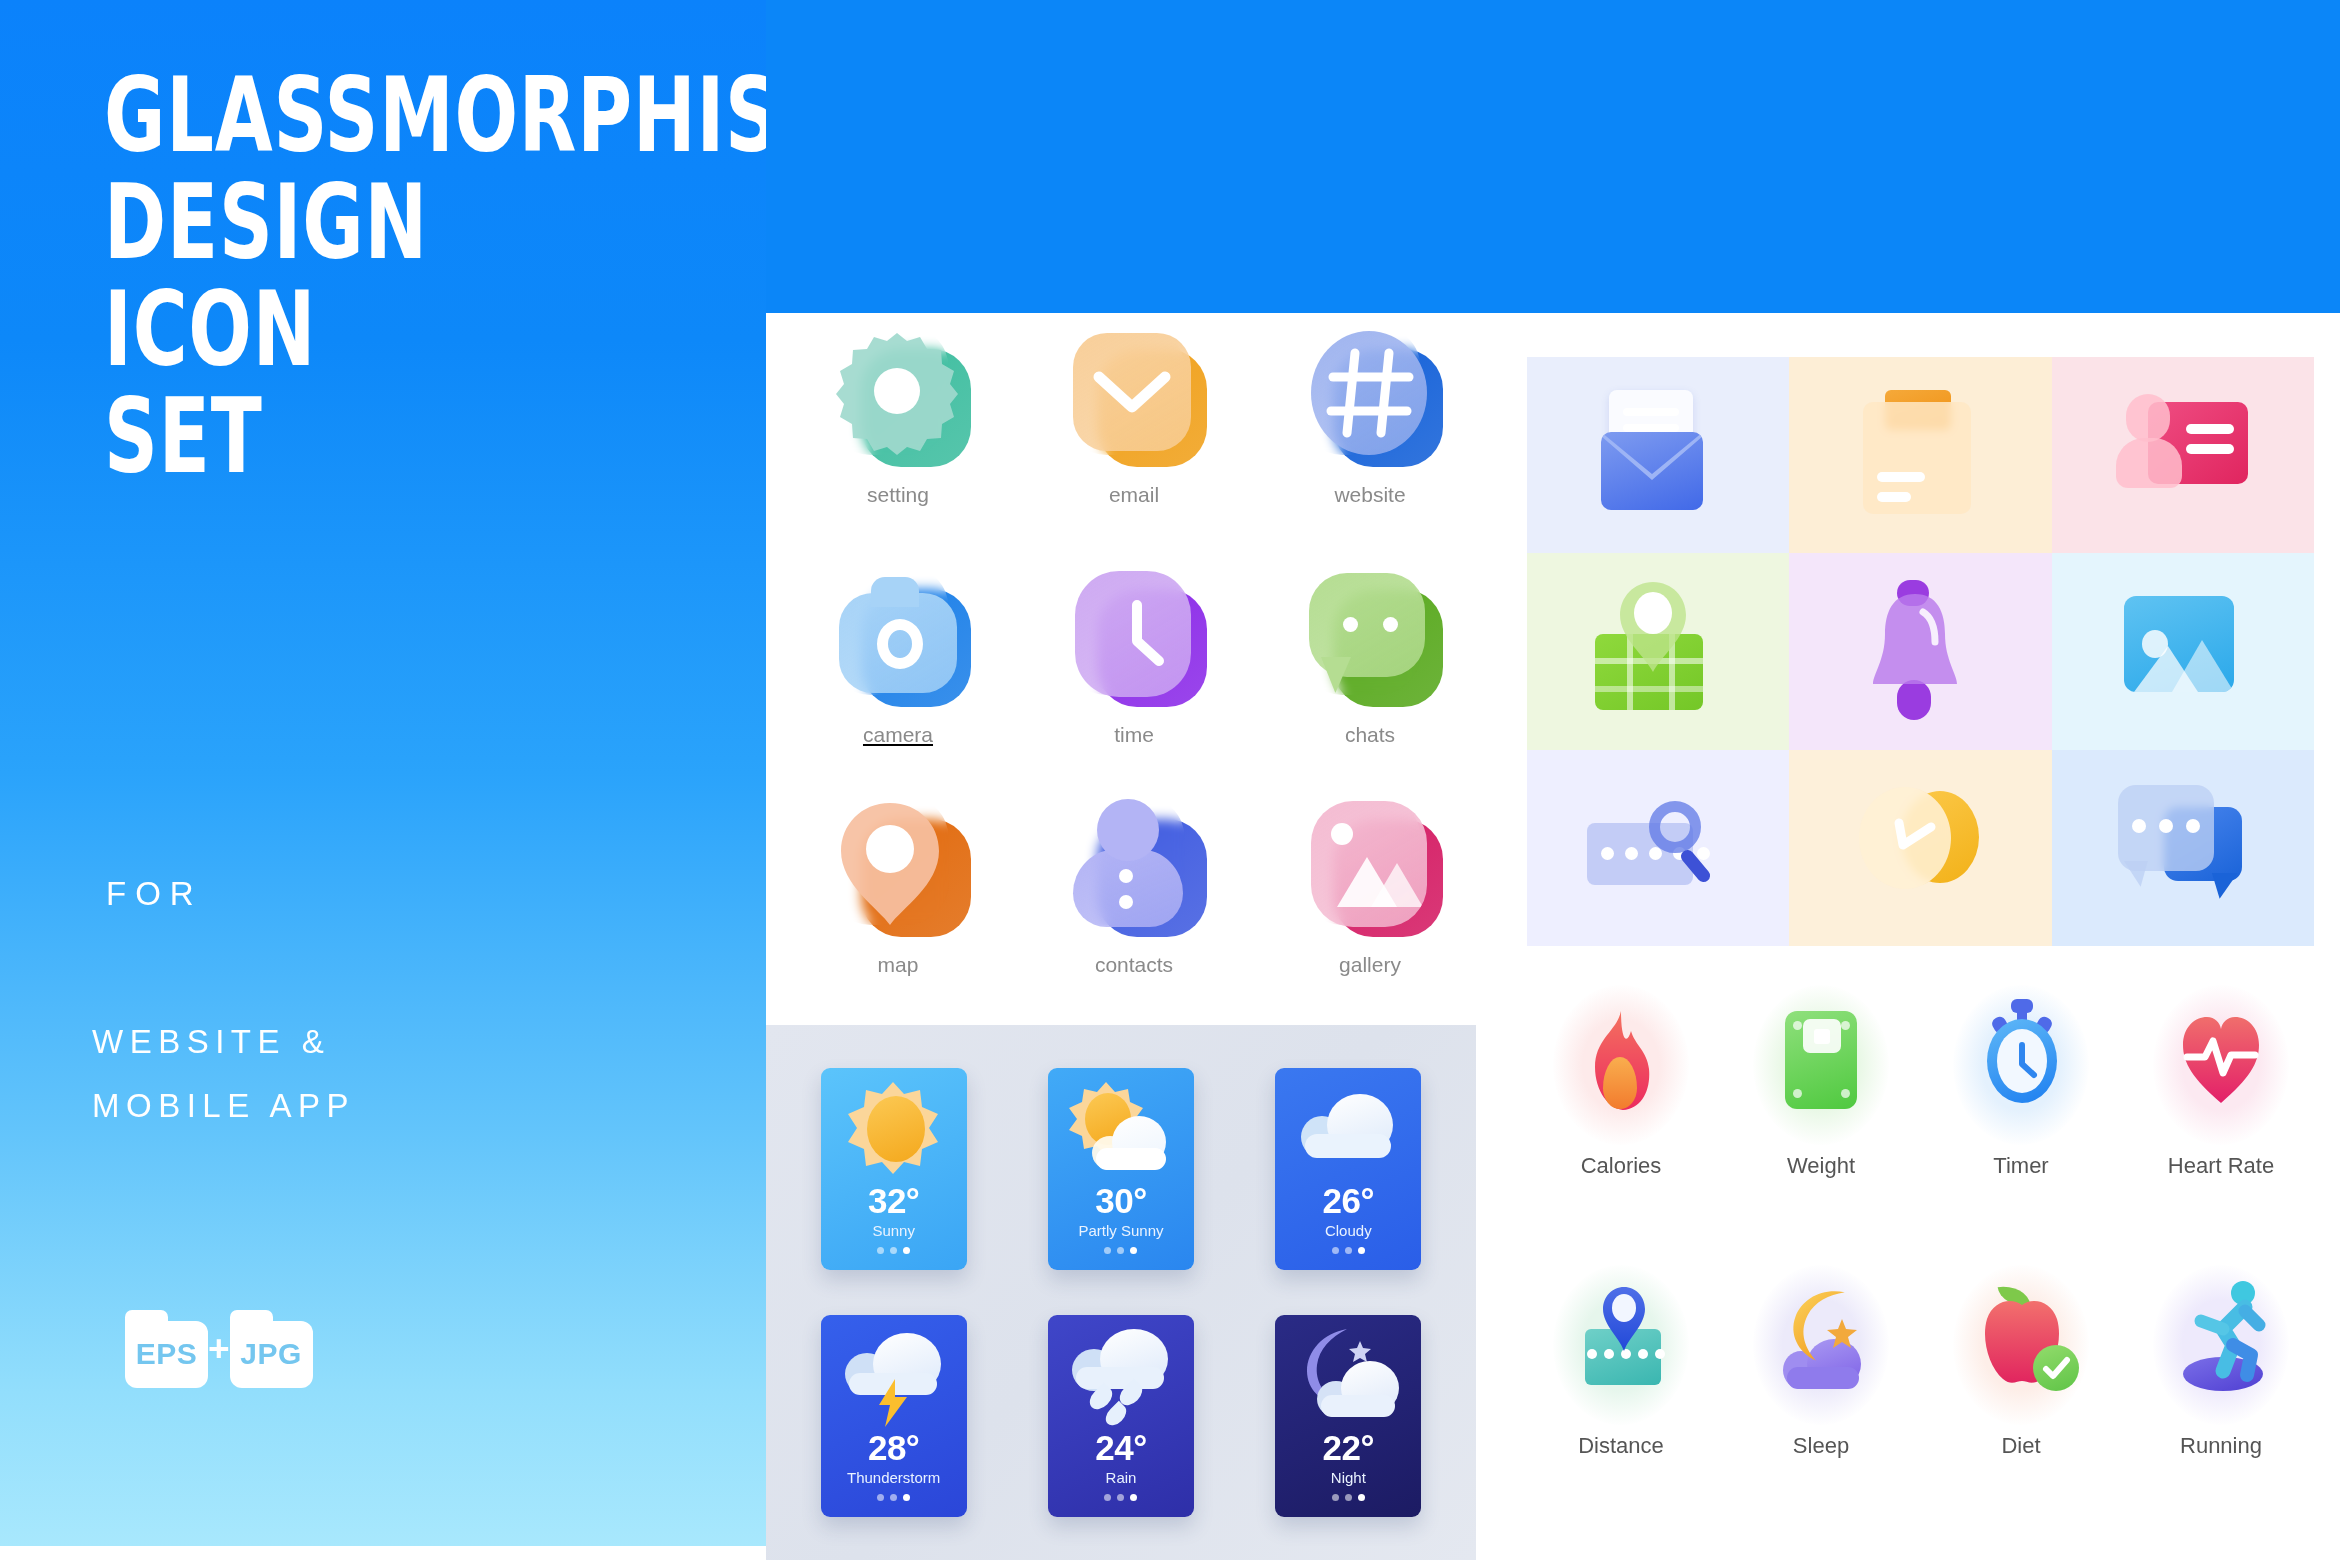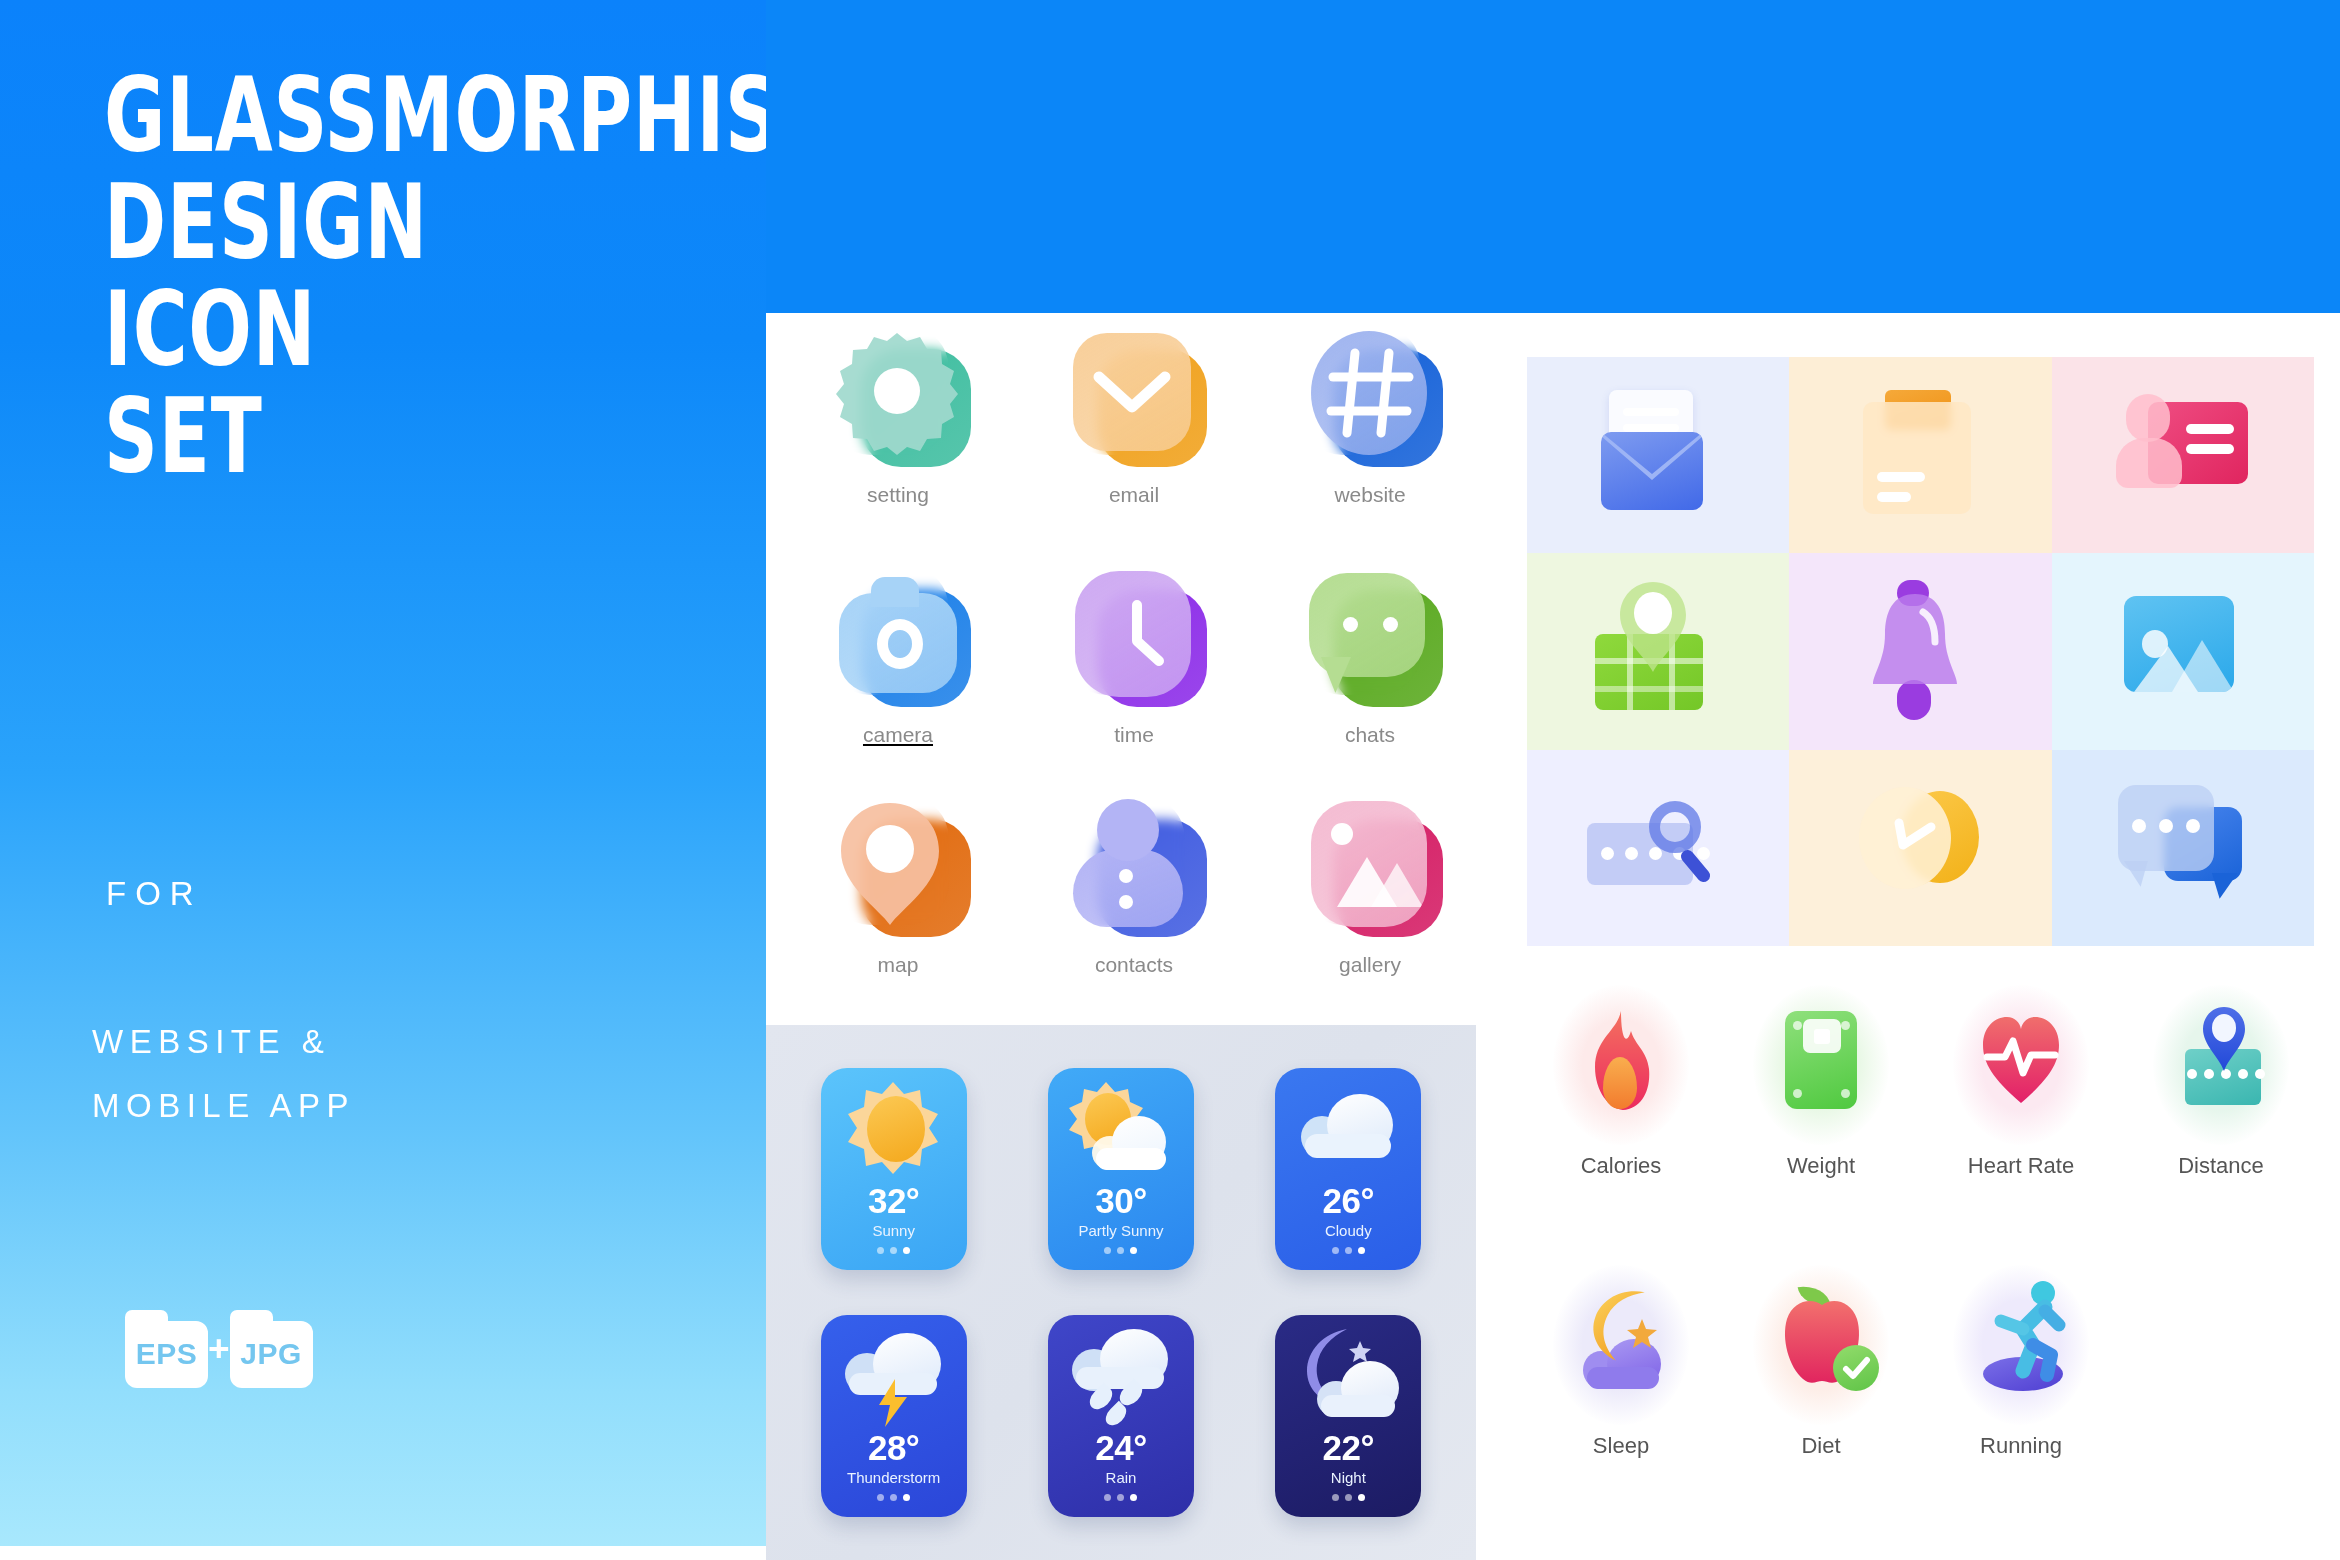--- a/index.html
+++ b/index.html
@@ -104,21 +104,21 @@
   .tile-art{ position:relative; width:150px; height:150px; }
 
   
   #weather{
     position:absolute; left:0px; top:712px; width:710px; height:535px;
     background:linear-gradient(135deg,#e2e6ef 0%,#dde2ec 50%,#e4e8f0 100%);
     display:grid; grid-template-columns:repeat(3,1fr); grid-template-rows:repeat(2,1fr);
     padding:28px 22px; gap:16px;
   }
   .wcard{
-    position:relative; width:146px; height:202px; border-radius:26px;
+    position:relative; width:146px; height:202px; border-radius:9px;
     justify-self:center; align-self:center;
     box-shadow:0 10px 20px rgba(40,60,110,.18);
     display:flex; flex-direction:column; align-items:center;
     overflow:hidden;
   }
   .wart{ position:relative; width:110px; height:95px; margin-top:14px; }
   .wtemp{ color:#fff; font-size:35px; font-weight:700; margin-top:4px; letter-spacing:-.5px;}
   .wcond{ color:#eaf3ff; font-size:15px; margin-top:1px; }
   .wdots{ position:absolute; bottom:16px; display:flex; gap:6px; }
   .wdots i{ width:7px;height:7px;border-radius:50%; background:rgba(255,255,255,.55); display:block;}
@@ -555,20 +555,36 @@
         <div style="position:absolute;left:50px;top:34px;width:38px;height:34px;border-radius:7px;background:rgba(255,255,255,.9);"></div>
         <div style="position:absolute;left:61px;top:44px;width:16px;height:15px;border-radius:3px;background:#fff;"></div>
         <div style="position:absolute;left:40px;top:36px;width:9px;height:9px;border-radius:50%;background:rgba(255,255,255,.7);"></div>
         <div style="position:absolute;left:88px;top:36px;width:9px;height:9px;border-radius:50%;background:rgba(255,255,255,.7);"></div>
         <div style="position:absolute;left:40px;top:104px;width:9px;height:9px;border-radius:50%;background:rgba(255,255,255,.7);"></div>
         <div style="position:absolute;left:88px;top:104px;width:9px;height:9px;border-radius:50%;background:rgba(255,255,255,.7);"></div>
         </div>
      <div class="fit-label">Weight</div>
       </div>
       <div class="fit-cell">
+        <div class="fit-art" style="background:radial-gradient(ellipse at 50% 50%, #e4f1fd 40%, rgba(255,255,255,0) 72%);">
+          <div style="position:absolute;left:58px;top:14px;width:22px;height:14px;border-radius:6px;background:#4f6ae8;"></div>
+        <div style="position:absolute;left:64px;top:26px;width:10px;height:12px;background:#4f6ae8;"></div>
+        <div style="position:absolute;left:40px;top:32px;width:14px;height:16px;border-radius:6px;background:#4f6ae8;transform:rotate(-30deg);"></div>
+        <div style="position:absolute;left:84px;top:32px;width:14px;height:16px;border-radius:6px;background:#4f6ae8;transform:rotate(30deg);"></div>
+        <div style="position:absolute;left:34px;top:34px;width:70px;height:84px;border-radius:50%;background:linear-gradient(160deg,#5fb8f7,#1e7ff0);"></div>
+        <div style="position:absolute;left:44px;top:44px;width:50px;height:64px;border-radius:50%;background:#f2f8ff;"></div>
+        <div style="position:absolute;left:44px;top:44px;width:50px;height:64px;">
+        <svg width="50" height="64" viewBox="0 0 50 64">
+              <path d="M25 16 L25 35 L37 46" stroke="#2f86ef" stroke-width="6" fill="none" stroke-linecap="round" stroke-linejoin="round"></path>
+            </svg>
+          </div>
+        </div>
+     <div class="fit-label">Timer</div>
+      </div>
+      <div class="fit-cell">
         <div class="fit-art" style="background:radial-gradient(ellipse at 50% 50%, #fce9f1 40%, rgba(255,255,255,0) 72%);">
           <div style="position:absolute;left:30px;top:30px;width:76px;height:88px;">
         <svg width="76" height="88" viewBox="0 0 76 88">
               <path d="M38 88 C10 64 0 48 0 30 C0 12 12 2 24 2 C32 2 37 8 38 14 C39 8 44 2 52 2 C64 2 76 12 76 30 C76 48 66 64 38 88 Z" fill="url(#hg1)"></path>
         <defs>
                 <linearGradient id="hg1" x1="0" y1="0" x2="0" y2="1">
                   <stop offset="0" stop-color="#f06e6c"></stop>
                   <stop offset="1" stop-color="#e31f69"></stop>
                 </linearGradient>
               </defs>

